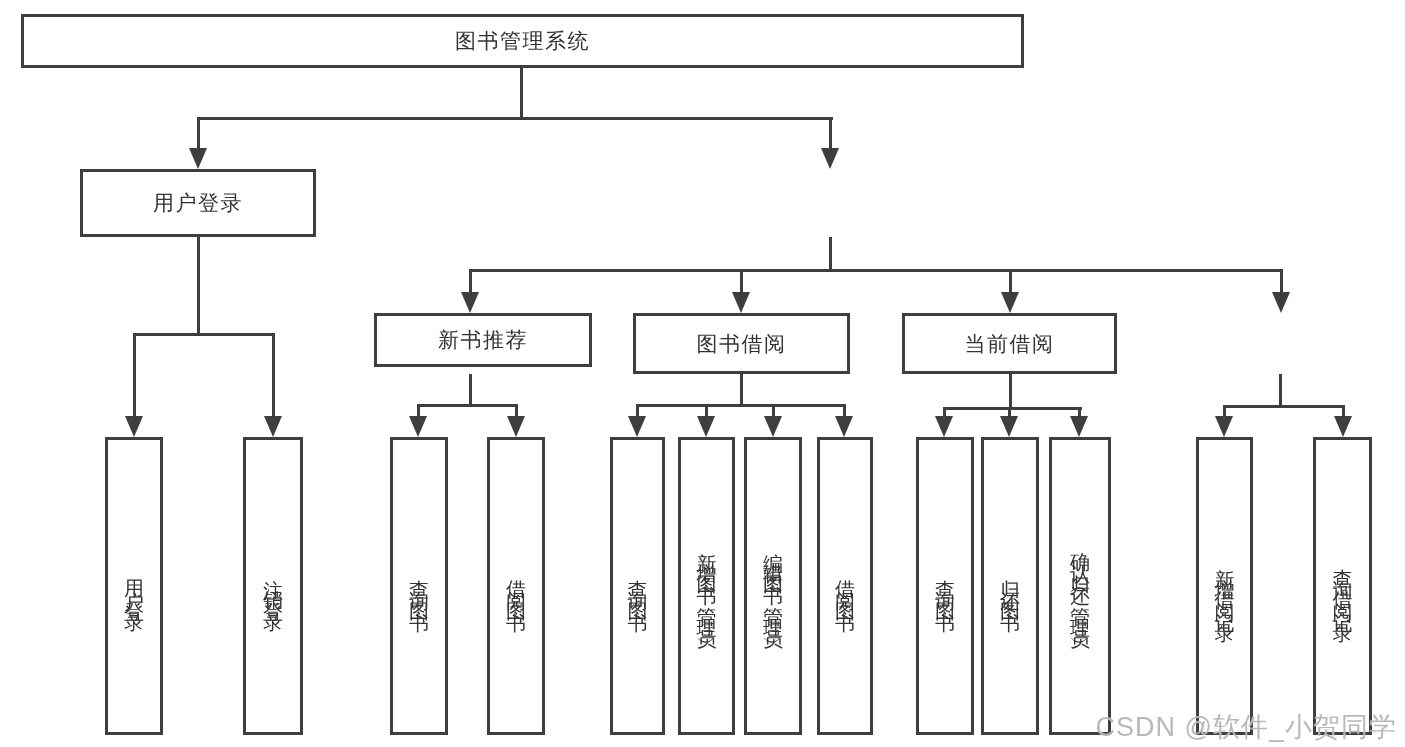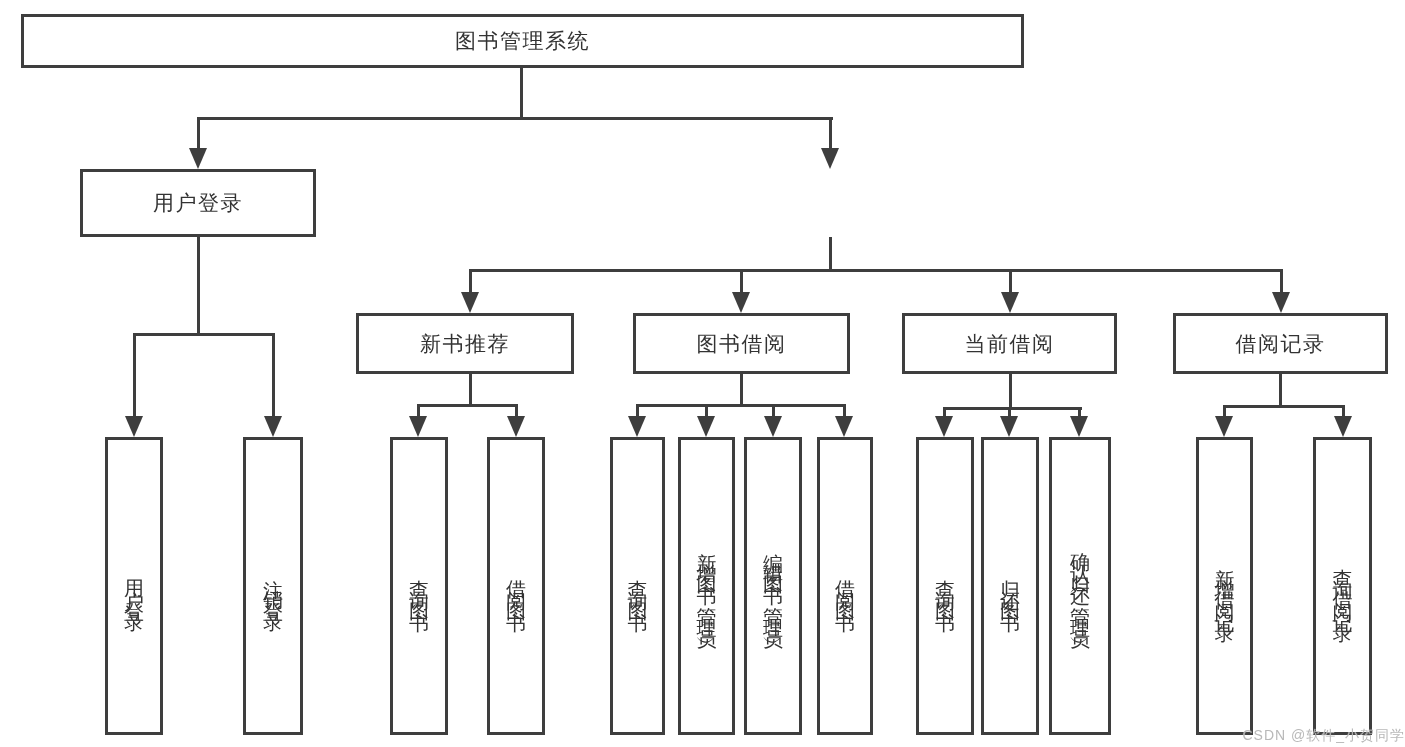--- a/index.html
+++ b/index.html
@@ -18,22 +18,22 @@
     writing-mode:vertical-rl;text-orientation:mixed;
     font-size:20px;line-height:1.05;letter-spacing:11px;
   }
   .ln{position:absolute;background:#3e3e3e;z-index:1;}
   .arrow{
     position:absolute;width:0;height:0;z-index:1;
     border-left:9px solid transparent;border-right:9px solid transparent;
     border-top:21px solid #3e3e3e;
   }
   .watermark{
-    position:absolute;right:0;bottom:2px;z-index:5;
-    font-size:14px;color:rgba(178,178,178,0.92);letter-spacing:1px;
+    position:absolute;right:8px;bottom:2px;z-index:5;
+    font-size:27px;color:rgba(178,178,178,0.92);letter-spacing:1px;
     text-shadow:0 0 1px rgba(255,255,255,0.6);
   }
 </style>
 </head>
 <body>
 
 <div id="stage">
 
   <div class="ln" style="left:520px;top:68px;width:3px;height:50px"></div>
   <div class="ln" style="left:197px;top:117px;width:636px;height:3px"></div>
@@ -91,24 +91,23 @@
   <div class="ln" style="left:1223px;top:405px;width:122px;height:3px"></div>
   <div class="ln" style="left:1223px;top:405px;width:3px;height:11px"></div>
   <div class="arrow" style="left:1215px;top:416px"></div>
   <div class="ln" style="left:1342px;top:405px;width:3px;height:11px"></div>
   <div class="arrow" style="left:1334px;top:416px"></div>
 
   <div class="box h" style="left:21px;top:14px;width:1003px;height:54px">图书管理系统</div>
 
   <div class="box h" style="left:80px;top:169px;width:236px;height:68px">用户登录</div>
 
-  <div class="box h" style="left:356px;top:313px;width:218px;height:61px">新书推荐</div>
+  <div class="box h" style="left:374px;top:313px;width:218px;height:54px">新书推荐</div>
   <div class="box h" style="left:902px;top:313px;width:215px;height:61px">当前借阅</div>
   <div class="box h" style="left:633px;top:313px;width:217px;height:61px">图书借阅</div>
-  <div class="box h" style="left:1173px;top:313px;width:215px;height:61px">借阅记录</div>
 
   <div class="box" style="left:105px;top:437px;width:58px;height:298px">
     <span class="vtext">用户登录</span>
   </div>
   <div class="box" style="left:243px;top:437px;width:60px;height:298px">
     <span class="vtext">注销登录</span>
   </div>
 
   <div class="box" style="left:390px;top:437px;width:58px;height:298px">
     <span class="vtext">查询图书</span>

